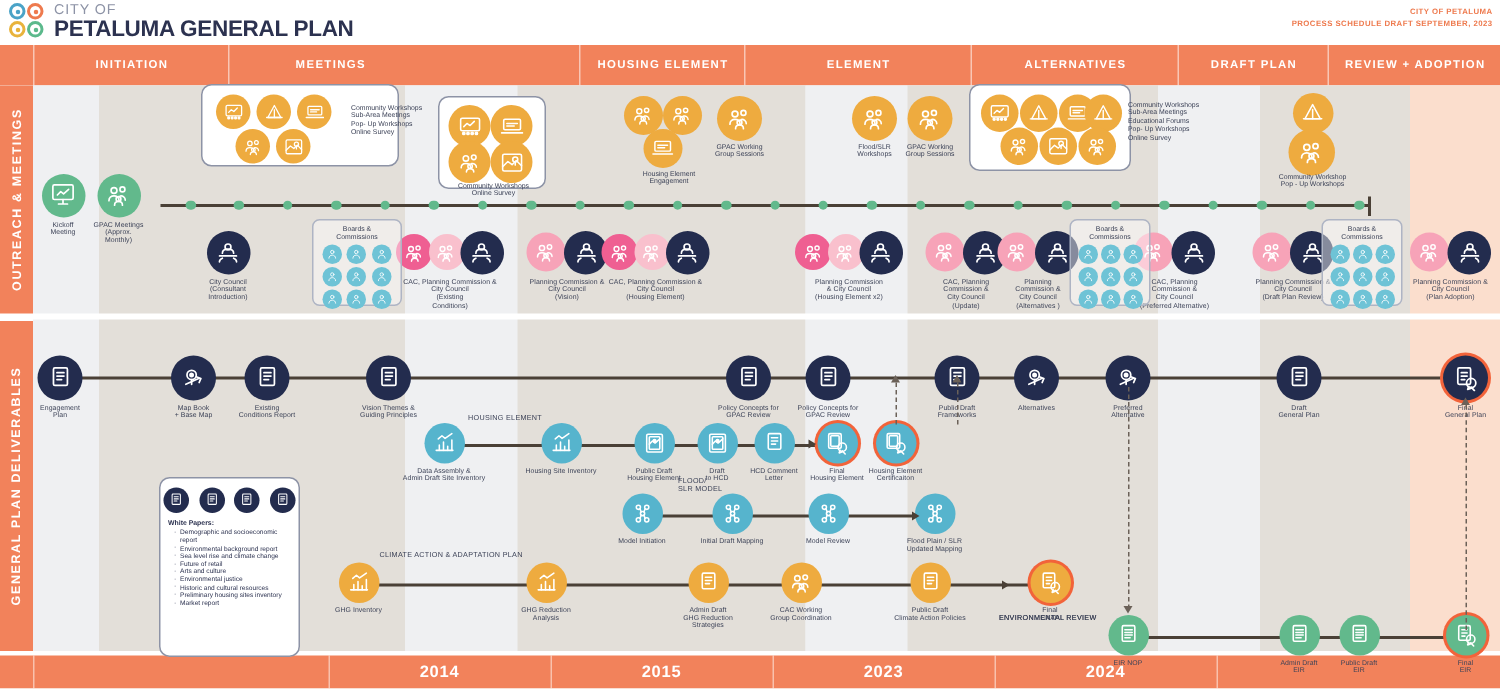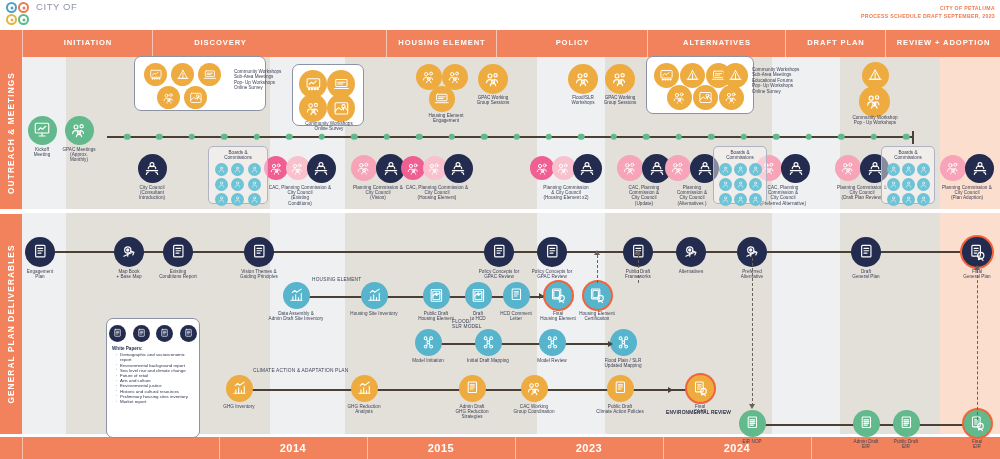--- a/index.html
+++ b/index.html
@@ -101,32 +101,33 @@
 <div class="root">
 
   <div class="hdr">
     <div class="logo">
       <div class="c lg1"></div>
         <div class="c lg2"></div>
         <div class="c lg3"></div>
         <div class="c lg4"></div>
     </div>
     <div class="ttl1">CITY OF</div>
+    <div class="ttl2">PETALUMA GENERAL PLAN</div>
     <div class="hdr-r">
       <div>CITY OF PETALUMA</div>
       <div>PROCESS SCHEDULE DRAFT SEPTEMBER, 2023</div>
     </div>
   </div>
 
   <div class="phasebar" id="phasebar">
       <div class="phase sep" style="left: 22px; width: 130px;">INITIATION</div>
-      <div class="phase sep" style="left: 152px; width: 135px;">DISCOVERY</div>
+      <div class="phase sep" style="left: 152px; width: 135px;">MEETINGS</div>
       <div class="phase sep" style="left: 386px; width: 110px;">HOUSING
 ELEMENT</div>
-      <div class="phase sep" style="left: 496px; width: 151px;">POLICY</div>
+      <div class="phase sep" style="left: 496px; width: 151px;">ELEMENT</div>
       <div class="phase sep" style="left: 647px; width: 138px;">ALTERNATIVES</div>
       <div class="phase sep" style="left: 885px; width: 115px;">REVIEW + ADOPTION</div>
       <div class="phase sep" style="left: 785px; width: 100px;">DRAFT PLAN</div>
     </div>
 
   <div class="canvas" id="canvas">
       <div class="band l" style="left: 22px; width: 44px;"></div>
       <div class="band d" style="left: 66px; width: 204px;"></div>
       <div class="band l" style="left: 270px; width: 75px;"></div>
       <div class="band d" style="left: 345px; width: 192px;"></div>

